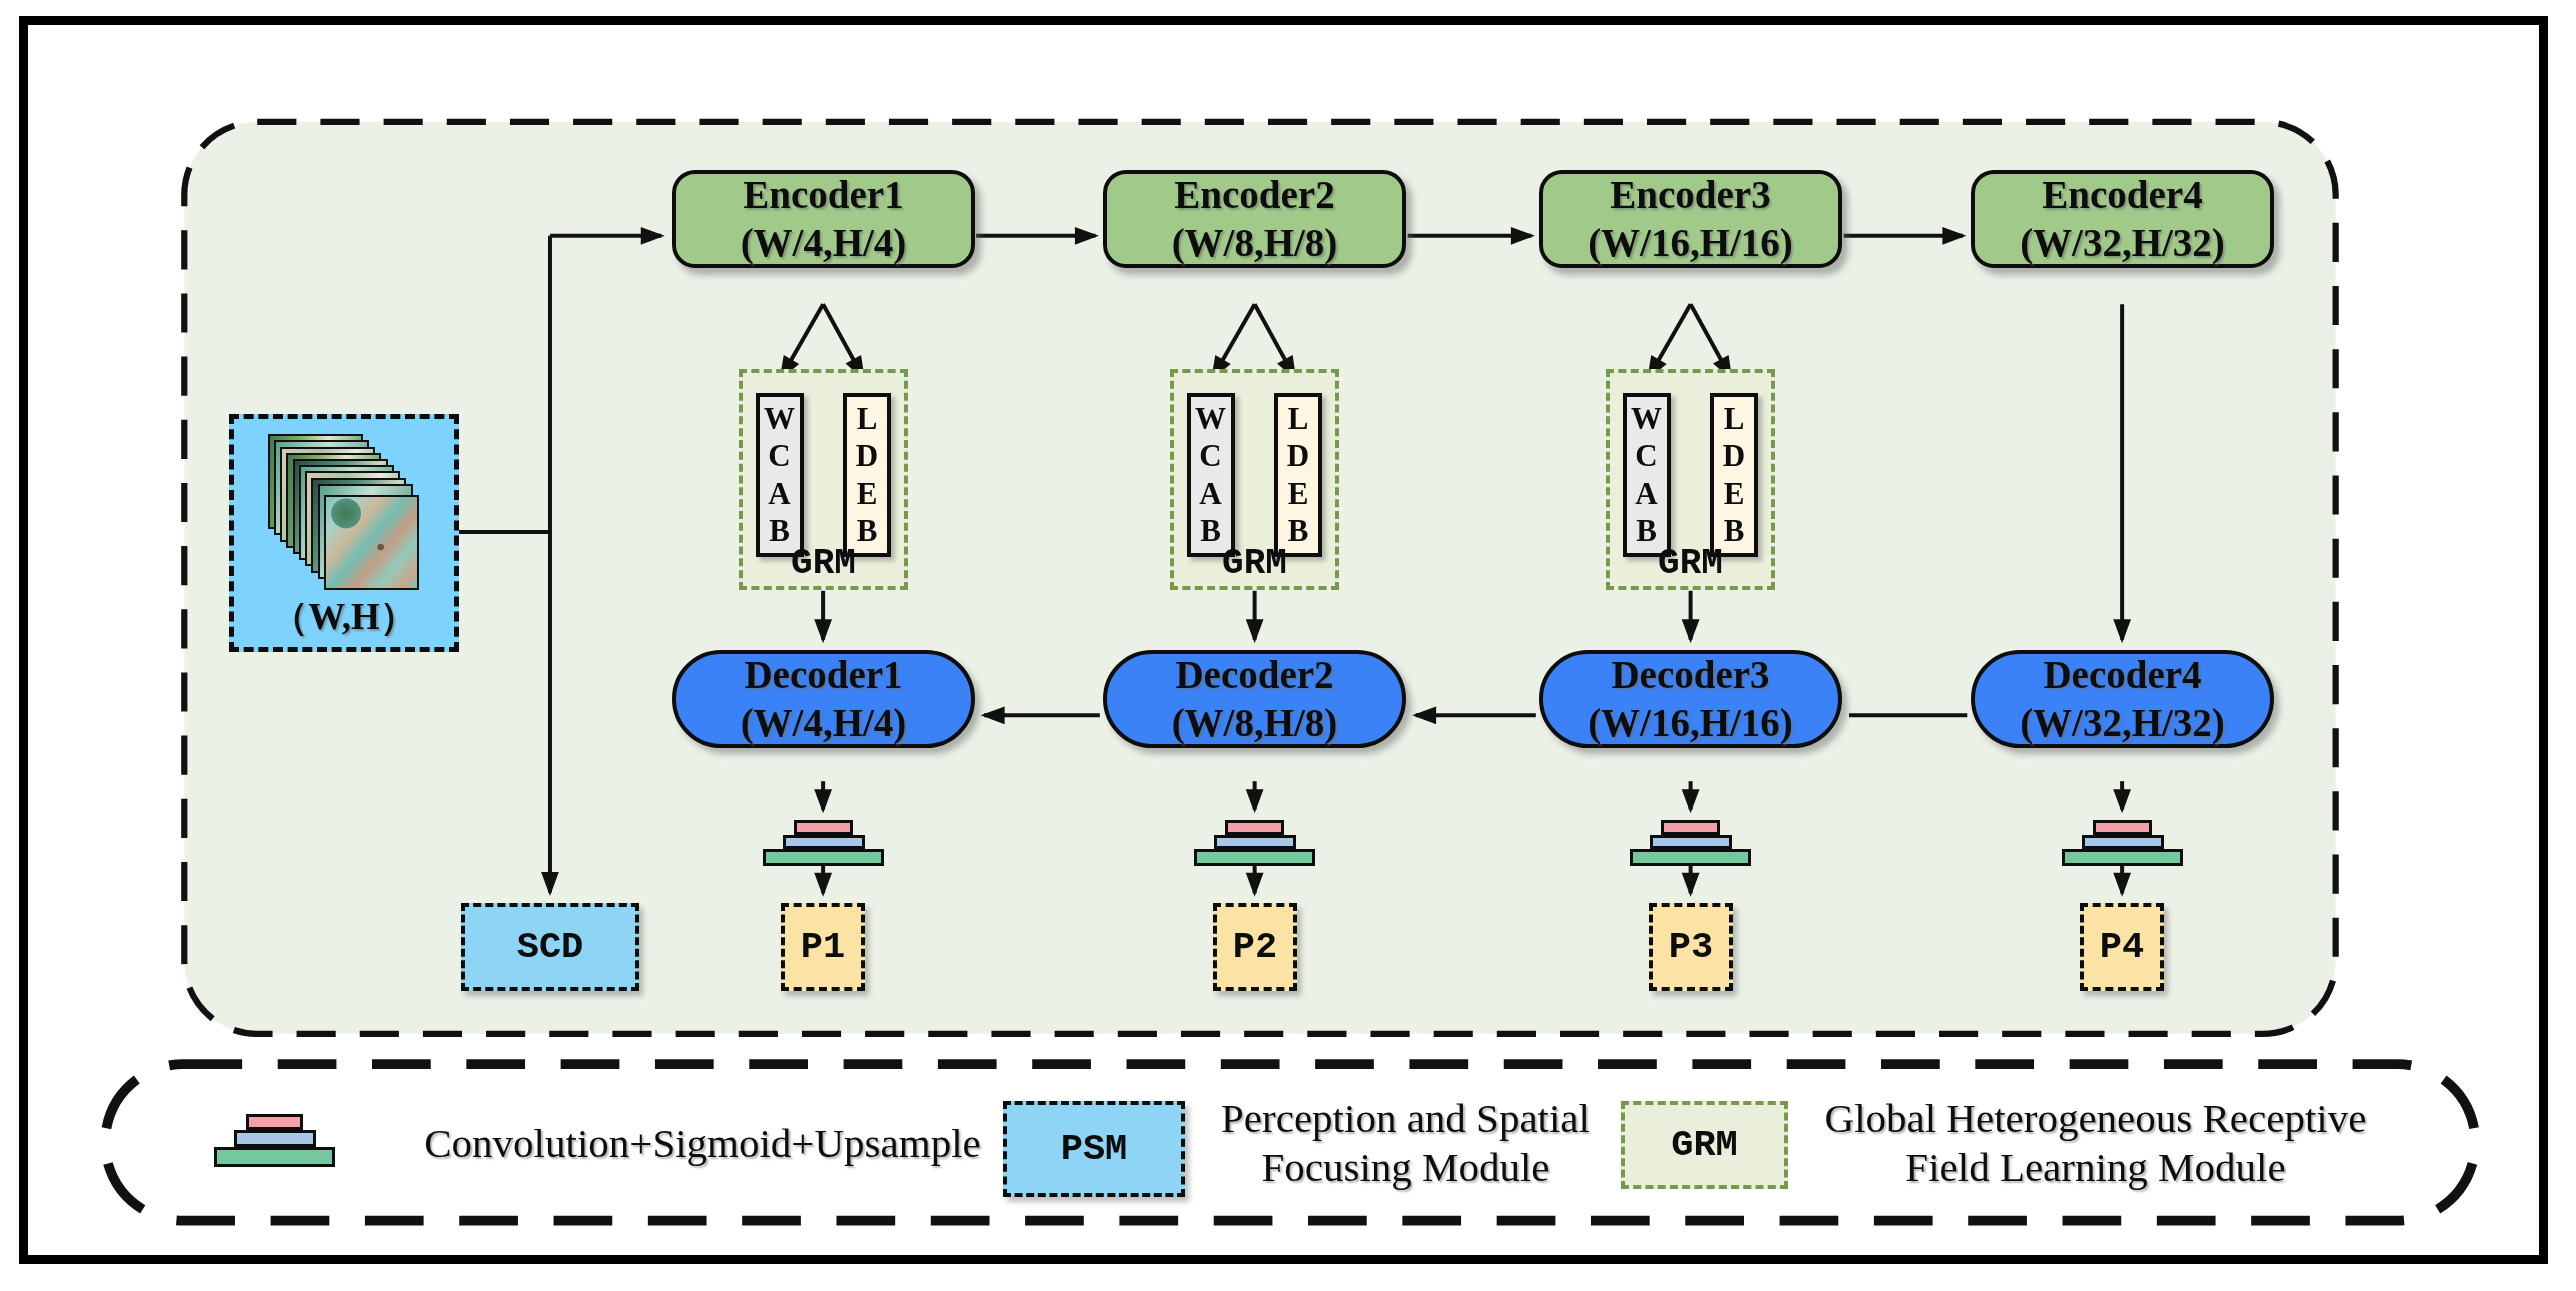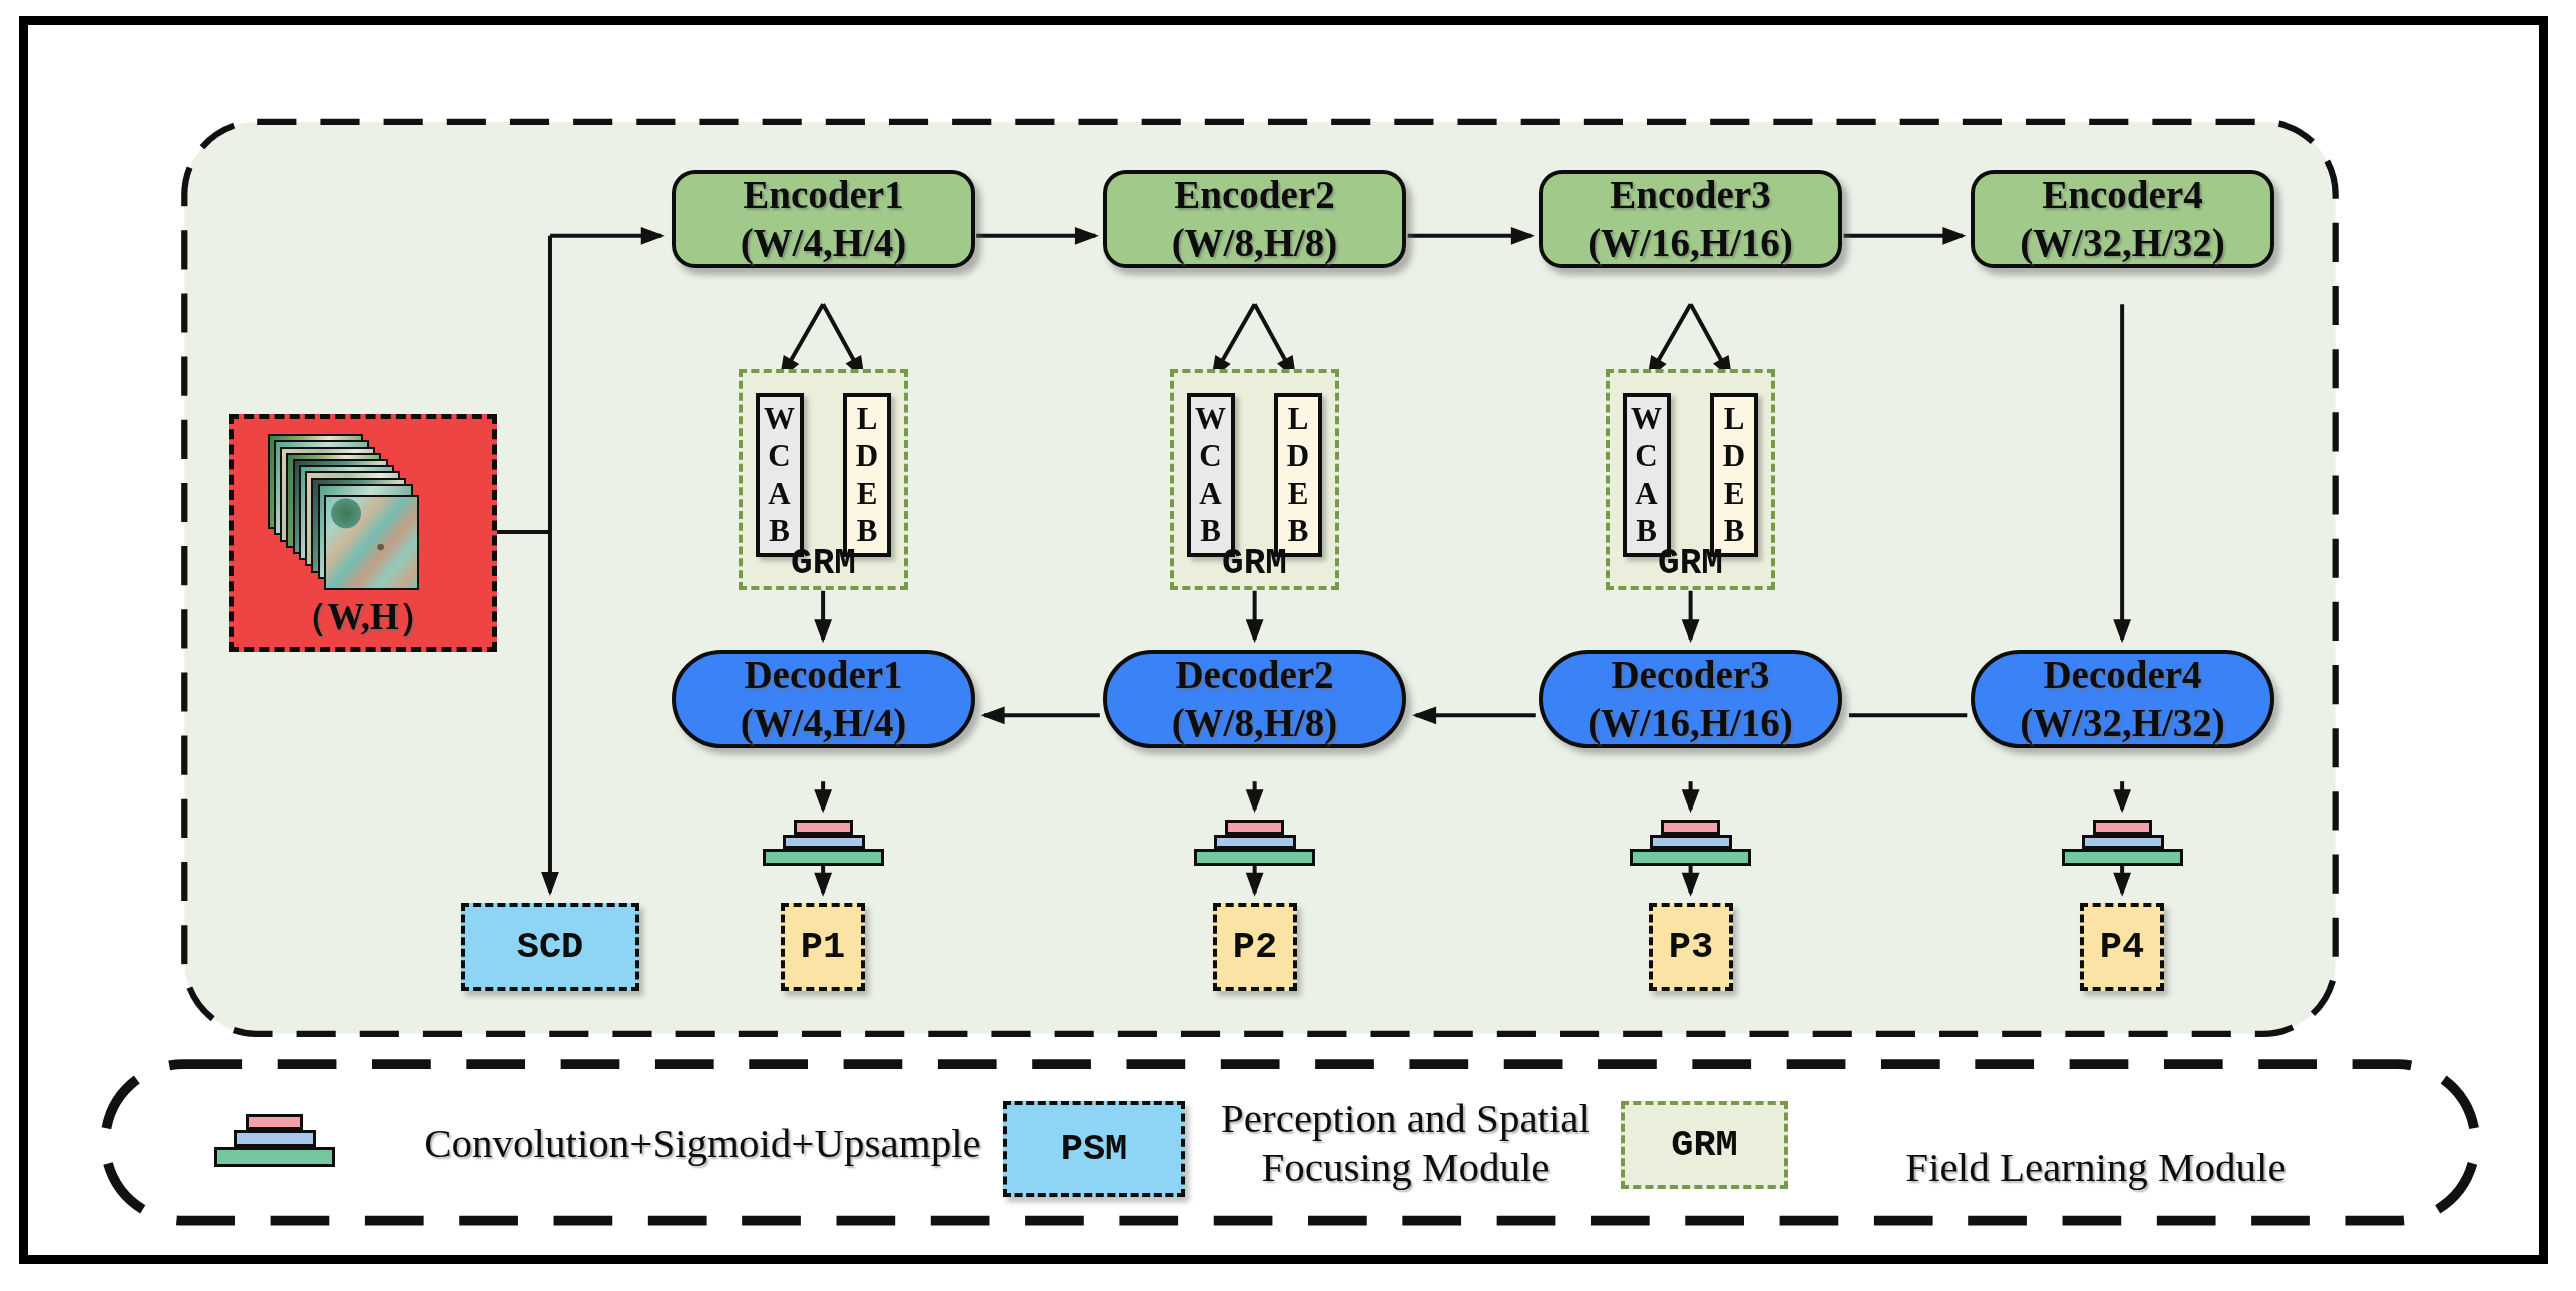--- a/index.html
+++ b/index.html
@@ -58,22 +58,22 @@
         box-shadow:4.4px 5.3px 5.3px rgba(100,100,100,.4);}
   .px1{left:781px;} .px2{left:1213px;} .px3{left:1649px;} .px4{left:2080px;}
 
   
   .scd{position:absolute;left:461px;top:903px;width:178px;height:88px;
        box-sizing:border-box;border:4.4px dashed #0d0d0d;background:#8ed4f5;
        display:flex;align-items:center;justify-content:center;font-size:37px;
        z-index:10;box-shadow:4.4px 5.3px 5.3px rgba(100,100,100,.4);}
 
   
-  .inputbox{position:absolute;left:229px;top:414px;width:268px;height:238px;
-            box-sizing:border-box;border:5.3px dashed #0d0d0d;background:#ef4444;
+  .inputbox{position:absolute;left:229px;top:414px;width:230px;height:238px;
+            box-sizing:border-box;border:5.3px dashed #0d0d0d;background:#7dd3fc;
             z-index:10;}
   .inlabel{position:absolute;bottom:5.3px;left:0;width:100%;text-align:center;
            font-size:37px;}
   .stack{position:absolute;left:0;top:0;}
   .ply{position:absolute;width:95px;height:95px;box-sizing:border-box;
        border:2.7px solid #111;}
   .g0{background:linear-gradient(100deg,#3f7a4e 0%,#86b06b 30%,#e7e5d8 55%,#8fb984 80%,#4c8157 100%);}
   .g1{background:linear-gradient(115deg,#57a08b 0%,#c2e0d4 40%,#7fb4a4 70%,#2f6f5e 100%);}
   .g2{background:linear-gradient(105deg,#d8ccb3 0%,#a9c4a0 35%,#eceadf 65%,#6e9e8e 100%);}
   .g3{background:linear-gradient(120deg,#2e4a44 0%,#5b8f7d 35%,#cfd8c4 60%,#3c6b5c 100%);}
@@ -287,16 +287,16 @@
 <div class="legtext" style="left:418px;top:1119px;width:569px;">Convolution+Sigmoid+Upsample</div>
 
 <div class="psmbox sansbold">PSM</div>
 <div class="legtext" style="left:1183px;top:1094px;width:445px;">
   <span>Perception and Spatial</span><br>
   <span>Focusing Module</span>
 </div>
 
 <div class="grmlegbox sansbold">GRM</div>
 <div class="legtext" style="left:1802px;top:1094px;width:587px;">
-  <br>
+  <span>Global Heterogeneous Receptive</span><br>
   <span>Field Learning Module</span>
 </div>
 
 
 </body></html>

